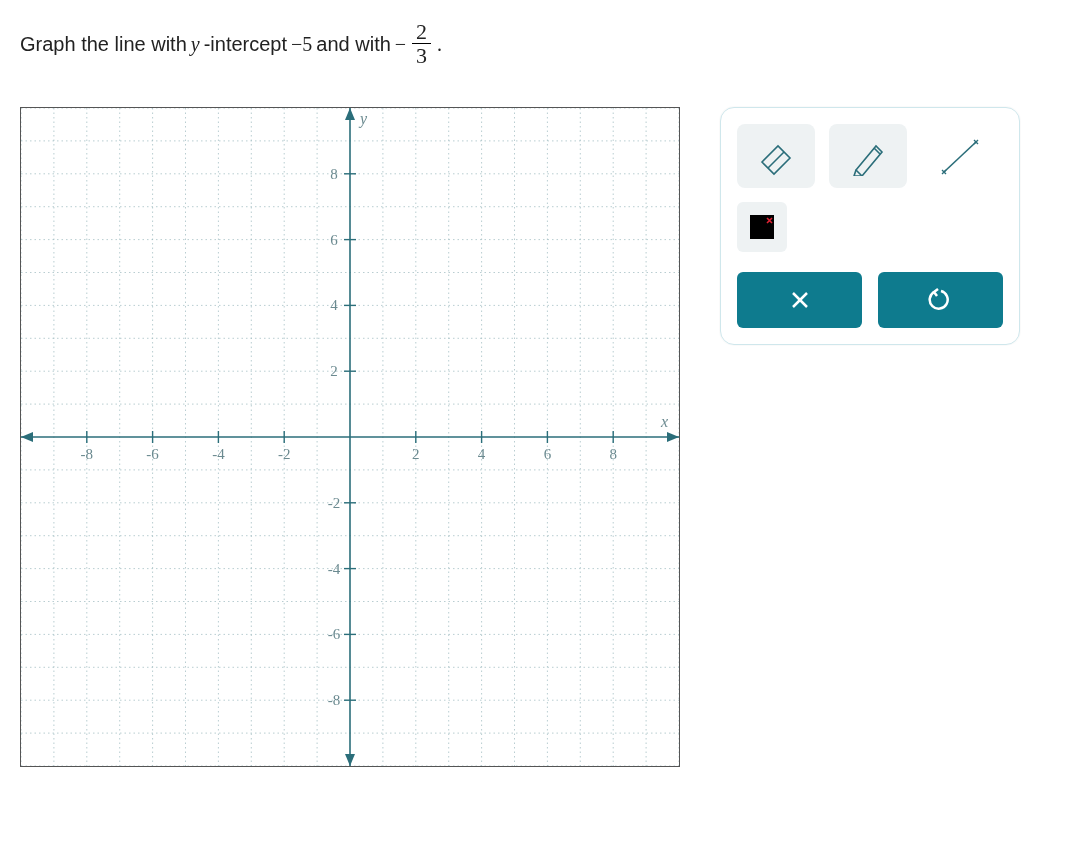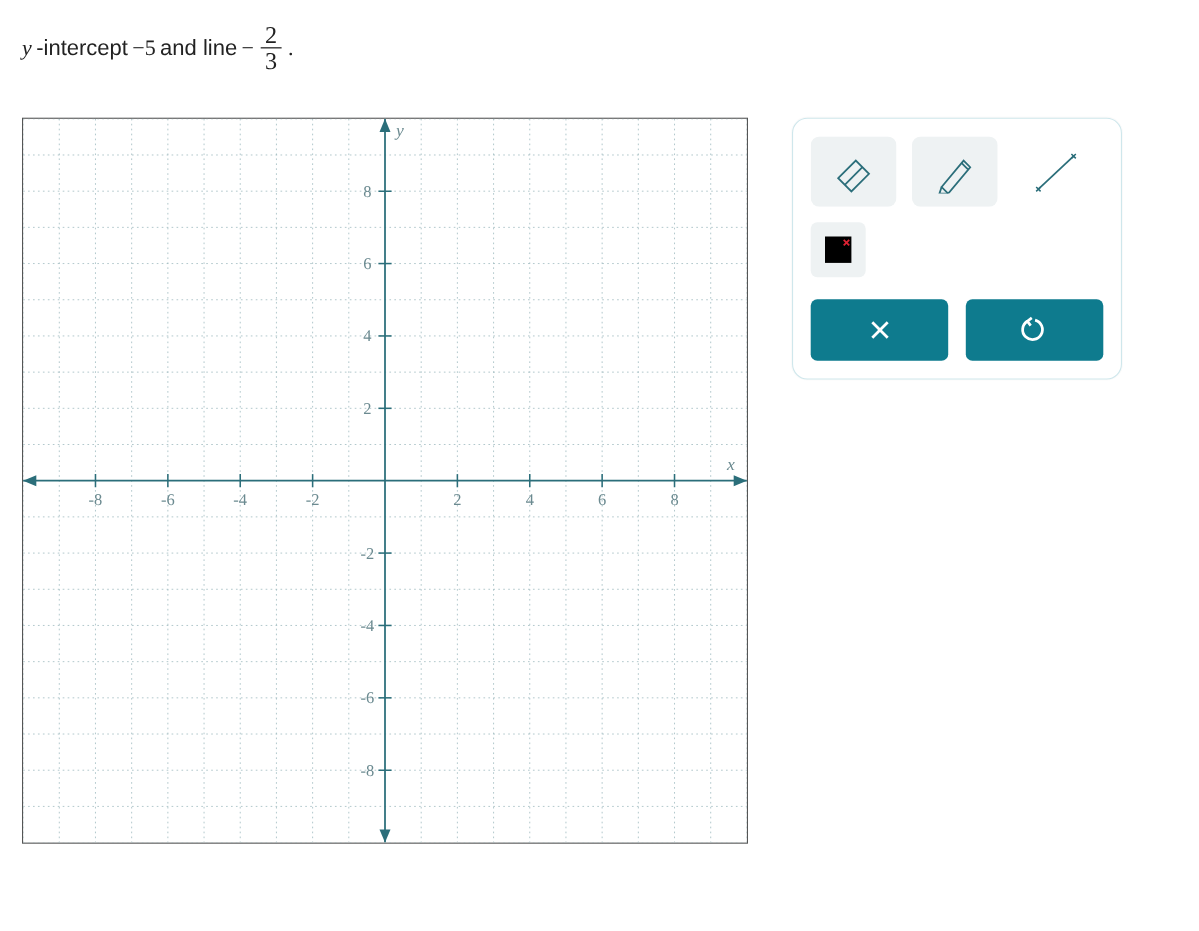--- a/index.html
+++ b/index.html
@@ -91,24 +91,25 @@
     background:#0e7b8e; border-radius:6px;
     display:flex;align-items:center;justify-content:center;
     cursor:pointer;
   }
   .action-btn svg { stroke:#fff; fill:none; stroke-width:2.5; }
 </style>
 </head>
 <body>
 
 <div class="prompt">
+  <span>Graph the line with </span>
   <span class="math-i">y</span>
     <span>-intercept </span>
   <span class="math">−5</span>
-  <span> and line </span>
+  <span> and with </span>
   <span class="math">−</span>
   <span class="frac">
     <span class="num">2</span>
     <span class="den">3</span>
   </span>
     <span class="math">.</span>
 </div>
 
 <div class="work-area">
 

